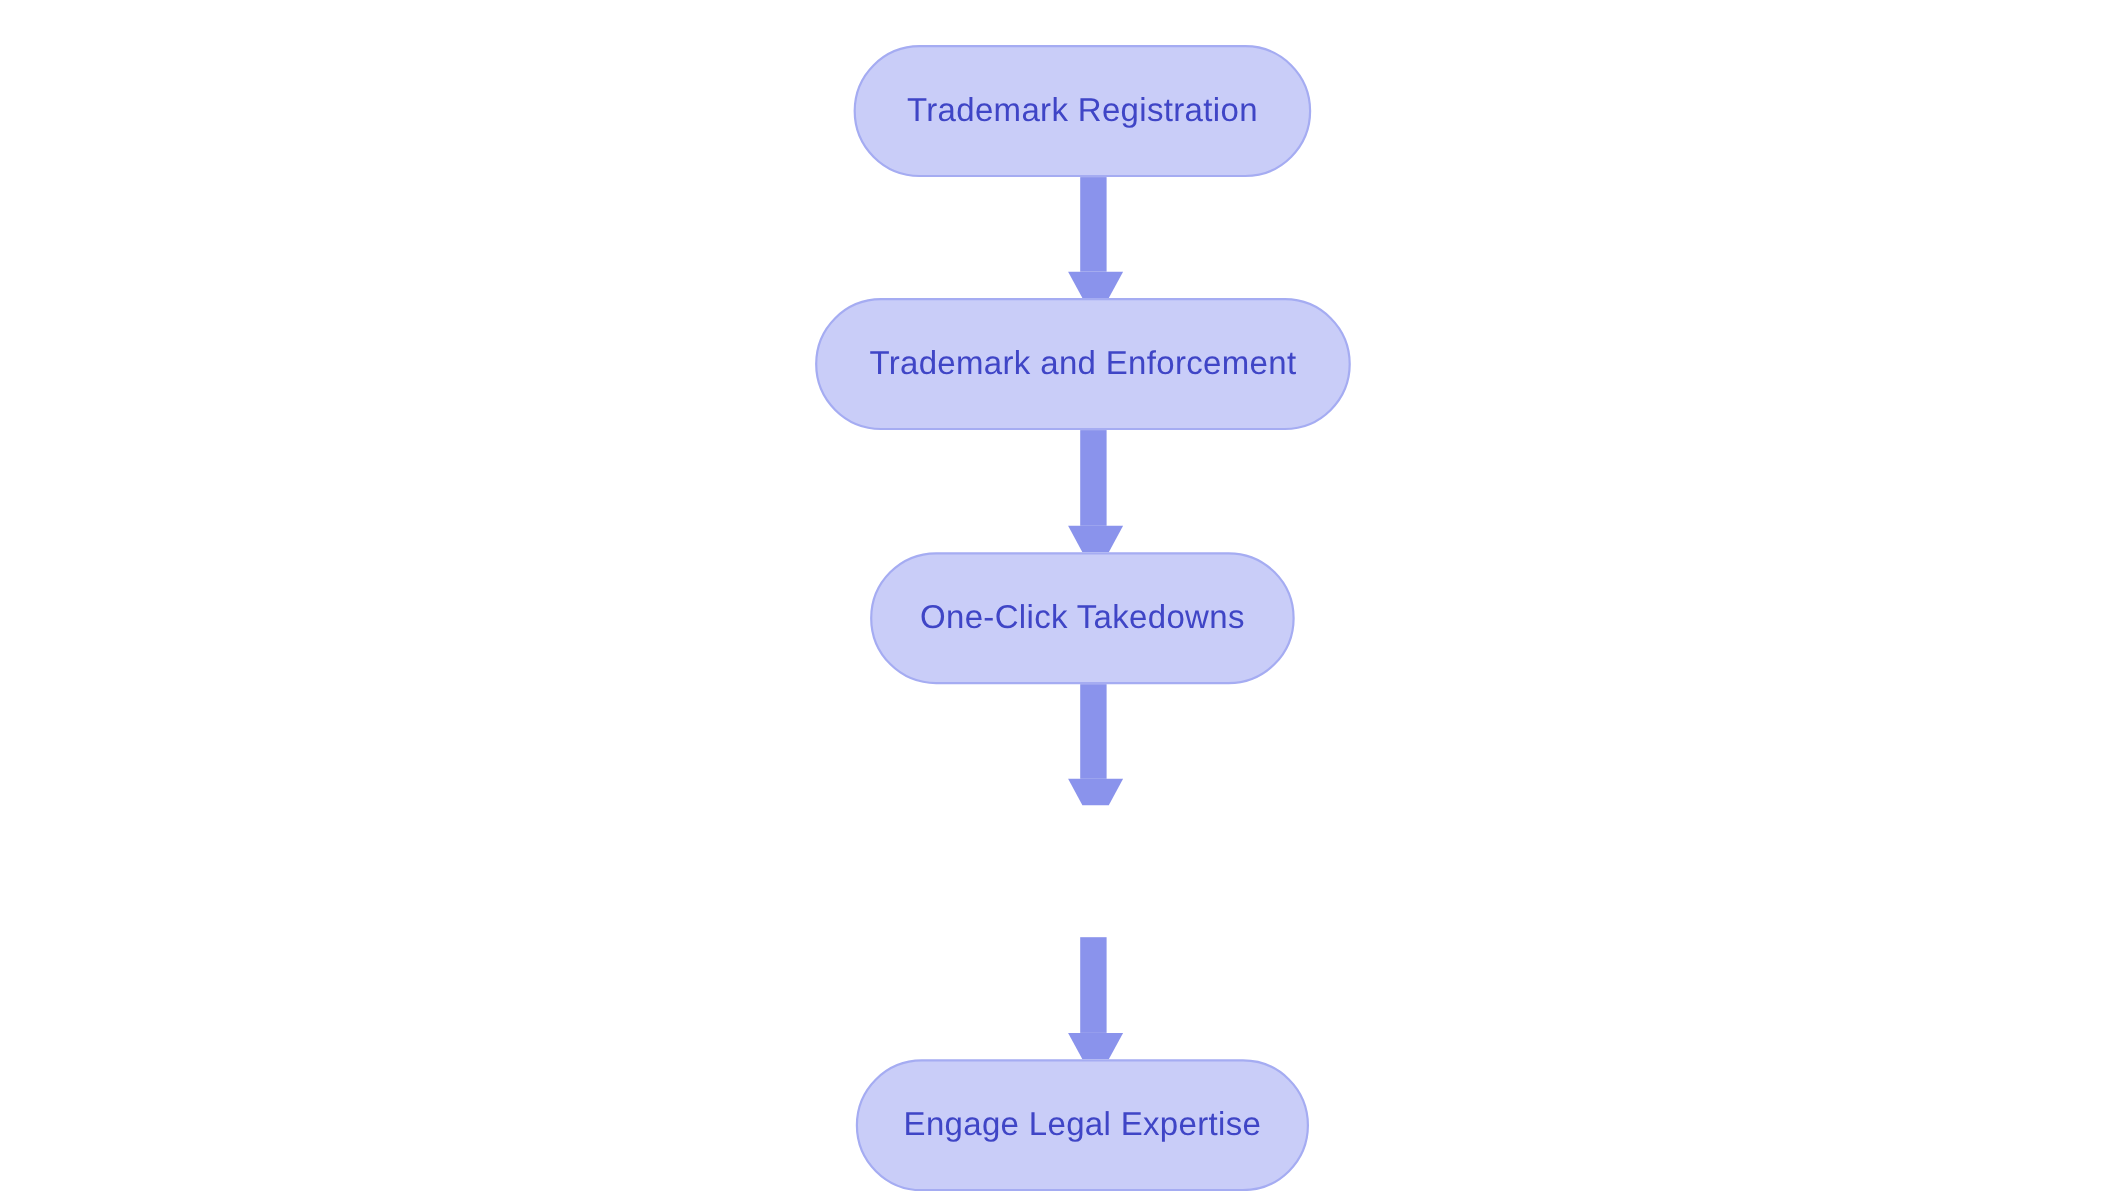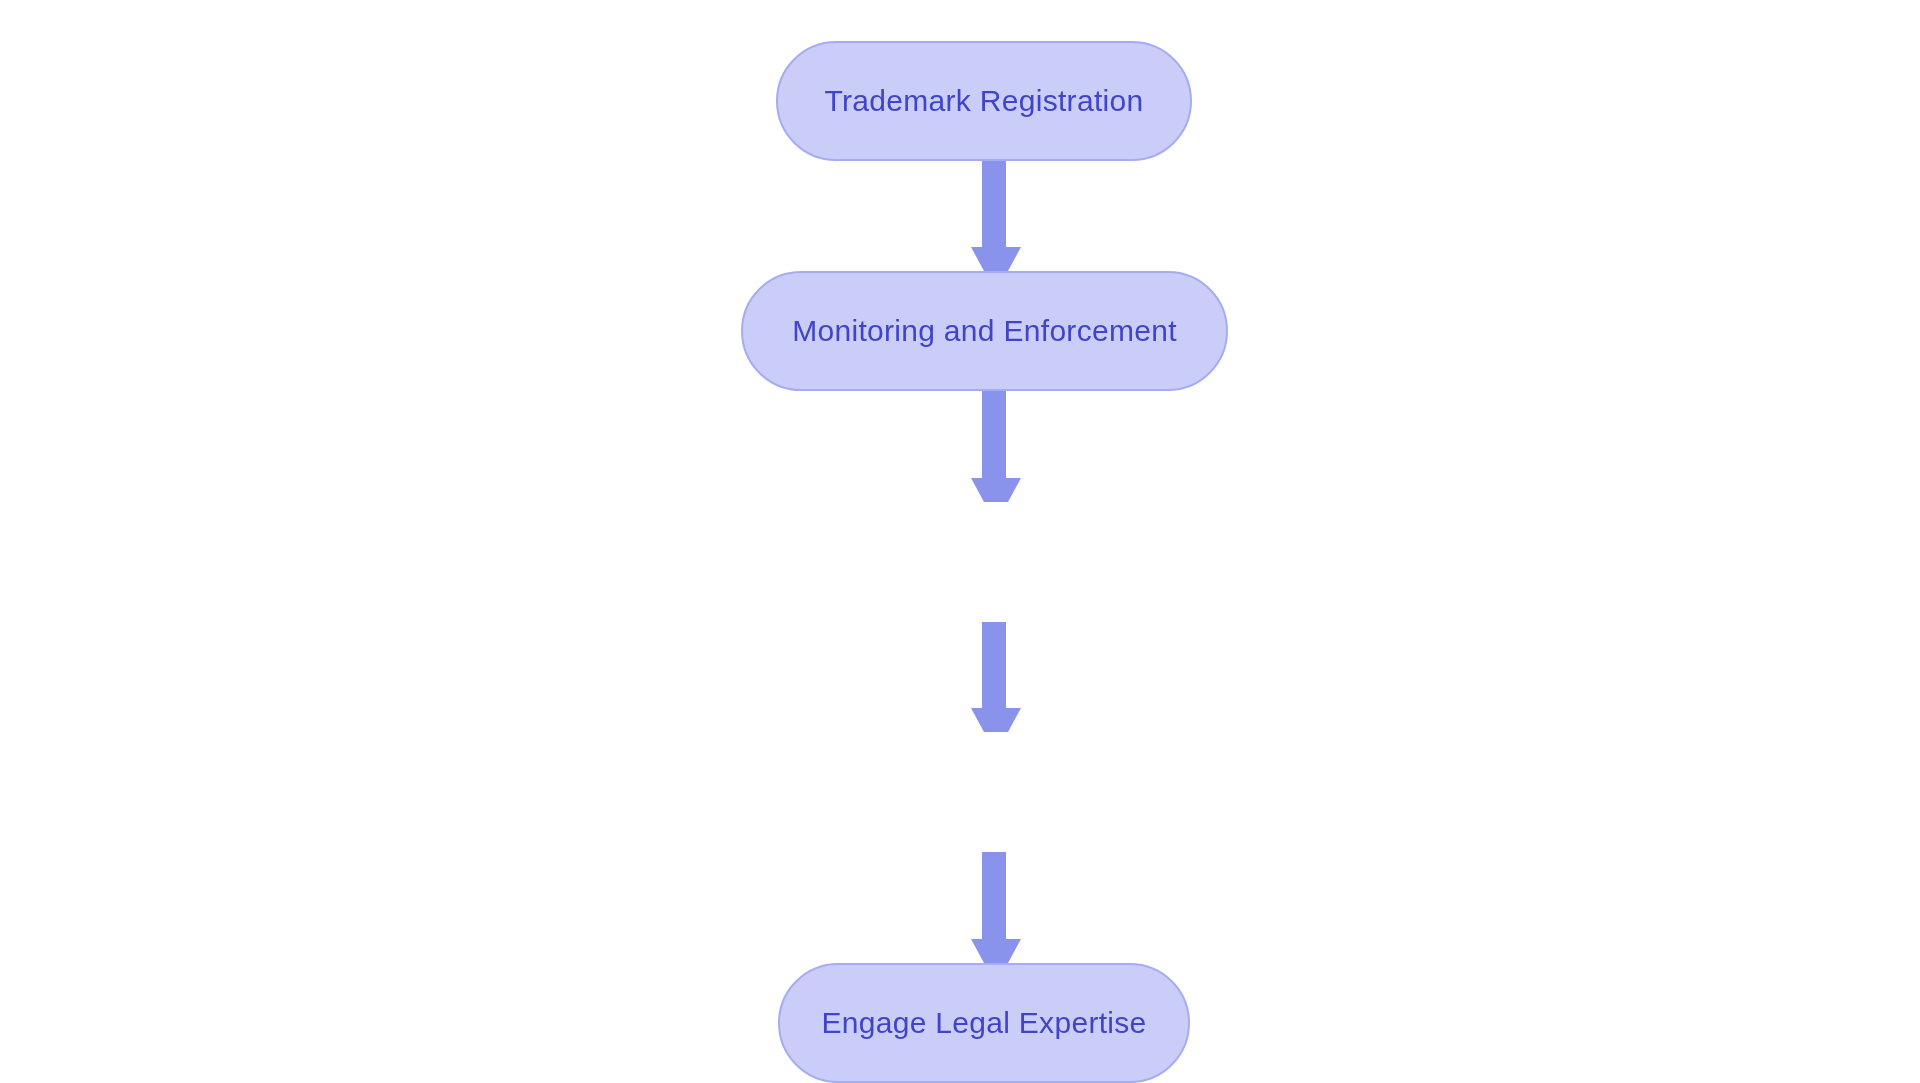--- a/index.html
+++ b/index.html
@@ -76,28 +76,31 @@
   <div class="node node-1">
     <span class="node-label">Trademark Registration</span>
   </div>
 
   <div class="arrow arrow-1">
     <div class="arrow-line"></div>
     <div class="arrow-head"></div>
   </div>
 
   <div class="node node-2">
-    <span class="node-label">Monitoring and Enforcement</span>
+    <span class="node-label">Trademark and Enforcement</span>
   </div>
 
   <div class="arrow arrow-2">
     <div class="arrow-line"></div>
     <div class="arrow-head"></div>
   </div>
 
+  <div class="node node-3">
+    <span class="node-label">One-Click Takedowns</span>
+  </div>
 
   <div class="arrow arrow-3">
     <div class="arrow-line"></div>
     <div class="arrow-head"></div>
   </div>
 
 
   <div class="arrow arrow-4">
     <div class="arrow-line"></div>
     <div class="arrow-head"></div>

